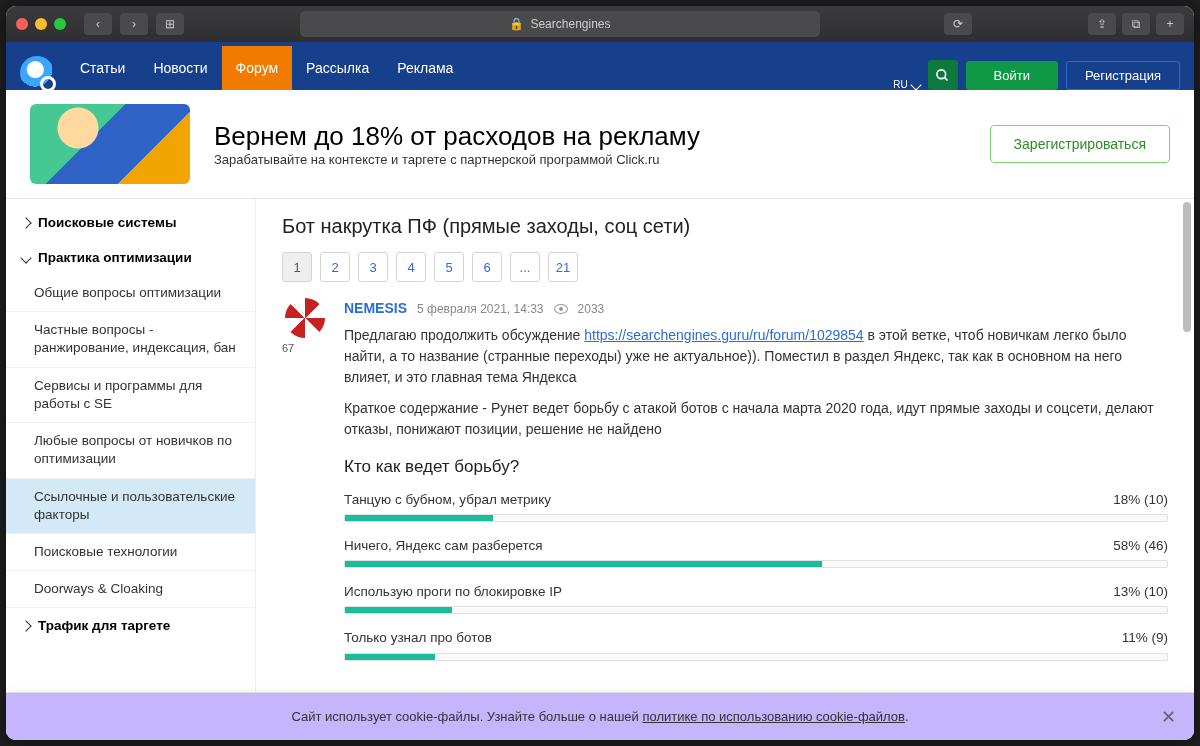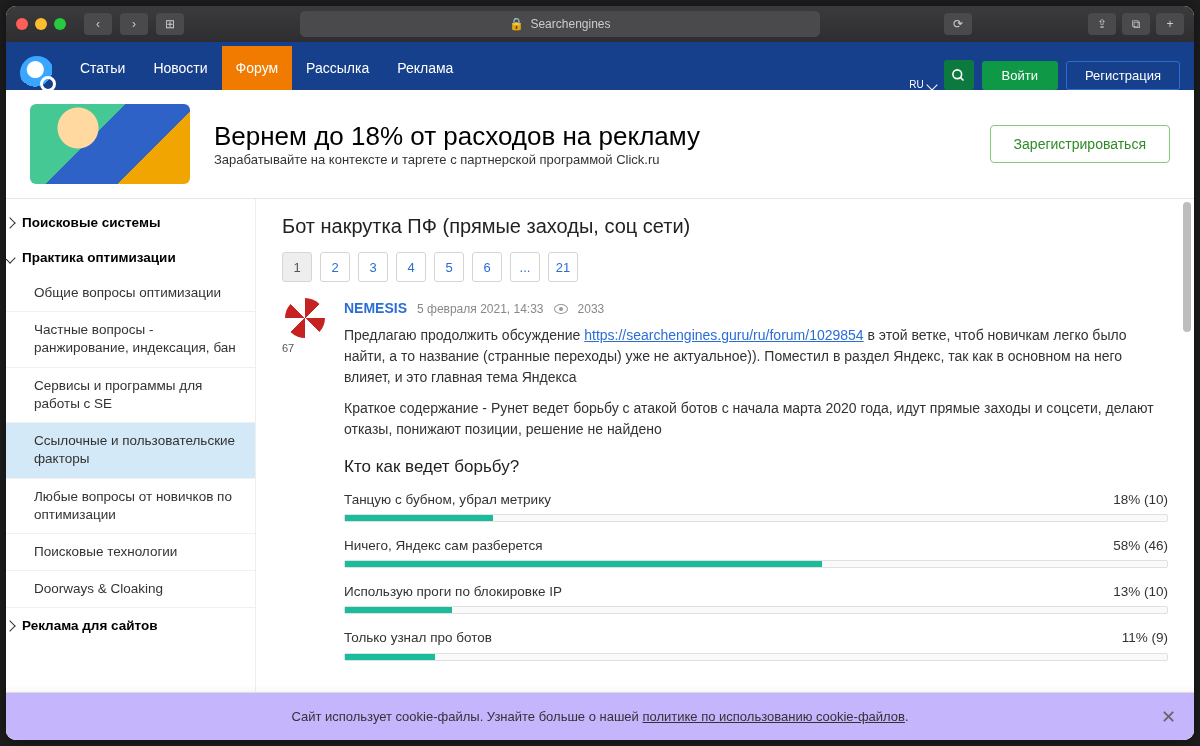--- a/index.html
+++ b/index.html
@@ -15,34 +15,34 @@
   .titlebar .right { margin-left:auto; display:flex; gap:6px; }
   .page { flex:1; display:flex; flex-direction:column; position:relative; overflow:hidden; background:#fff;}
   .topnav { height:48px; background:#163f8c; display:flex; align-items:flex-end; padding:0 14px; color:#fff; font-size:14px;}
   .logo { width:34px;height:34px;border-radius:50%;background:radial-gradient(circle at 45% 40%, #fff 0 8px, #3aa6ff 9px 17px, #163f8c 17px); margin-right:12px; position:relative;}
   .logo::after{content:"";position:absolute;width:10px;height:10px;border:3px solid #fff;border-radius:50%;right:-2px;bottom:-2px;background:transparent;}
   .topnav a { color:#fff; padding:0 14px; height:44px;display:flex;align-items:center; text-decoration:none;}
   .topnav a.active{ background:#f07b00;}
   .topnav .sp{flex:1}
   .lang{display:flex;align-items:center;gap:4px;font-size:10px;}
   .sbtn{width:30px;height:30px;background:#0c7a3f;border-radius:3px;display:flex;align-items:center;justify-content:center;margin:0 8px;}
-  .btn-login{background:#0f9846;padding:7px 20px;border-radius:3px;font-size:13px;}
+  .btn-login{background:#0f9846;padding:7px 28px;border-radius:3px;font-size:13px;}
   .btn-reg{border:1px solid #2b6dd6;padding:6px 18px;border-radius:3px;font-size:13px;margin-left:8px;}
   .banner{display:flex;align-items:center;padding:14px 24px;border-bottom:1px solid #e5e5e5; gap:24px;}
   .banner-img{width:160px;height:80px;border-radius:6px; background:
     radial-gradient(circle at 30% 30%, #ffd9a0 0 20px, transparent 21px),
     linear-gradient(135deg,#45c893 0 40%, #2f62c7 40% 70%, #f0a500 70%);
     position:relative;
   }
   .banner h1{font-size:26px;font-weight:400;margin-bottom:0;}
   .banner p{font-size:13px;color:#333;}
   .cta{margin-left:auto;border:1px solid #7fcf73;color:#2e8b28;padding:10px 23px;border-radius:4px;font-size:14px;}
   .content{flex:1;display:flex;overflow:hidden;}
   .sidebar{width:250px;border-right:1px solid #eee; padding:6px 0; font-size:13.5px; overflow-y:auto;}
-  .side-group{padding:10px 0;font-weight:600;display:flex;align-items:center;gap:8px;}
+  .side-group{padding:10px 16px;font-weight:600;display:flex;align-items:center;gap:8px;}
   .chev{width:8px;height:8px;border-right:1.5px solid #333;border-bottom:1.5px solid #333;display:inline-block;}
   .chev.right{transform:rotate(-45deg);}
   .chev.down{transform:rotate(45deg);}
   .side-item{padding:9px 16px 9px 28px;color:#333;border-bottom:1px solid #f0f0f0; line-height:1.35;}
   .side-item.sel{background:#d4e9f7;}
   .main{flex:1;padding:16px 26px;overflow-y:auto;}
   .thread-title{font-size:20px;color:#222;margin-bottom:14px;}
   .pager{display:flex;gap:8px;margin-bottom:16px;}
   .pg{min-width:30px;height:30px;border:1px solid #d5d5d5;border-radius:3px;display:flex;align-items:center;justify-content:center;font-size:13px;color:#2b6dd6;}
   .pg.cur{background:#eee;color:#555;}
@@ -134,27 +134,27 @@
           <span class="chev right"></span>
           <span>Поисковые системы</span>
         </div>
         <div class="side-group">
           <span class="chev down"></span>
           <span>Практика оптимизации</span>
         </div>
         <div class="side-item">Общие вопросы оптимизации</div>
         <div class="side-item">Частные вопросы - ранжирование, индексация, бан</div>
         <div class="side-item">Сервисы и программы для работы с SE</div>
+        <div class="side-item">Любые вопросы от новичков по оптимизации</div>
         <div class="side-item sel">Ссылочные и пользовательские факторы</div>
-        <div class="side-item">Любые вопросы от новичков по оптимизации</div>
         <div class="side-item">Поисковые технологии</div>
         <div class="side-item">Doorways &amp; Cloaking</div>
         <div class="side-group">
           <span class="chev right"></span>
-          <span>Реклама для сайтов</span>
+          <span>Трафик для таргете</span>
         </div>
       </div>
 
       <div class="main">
         <div class="thread-title">Бот накрутка ПФ (прямые заходы, соц сети)</div>
 
         <div class="pager">
           <div class="pg cur">1</div>
           <div class="pg">2</div>
           <div class="pg">3</div>

